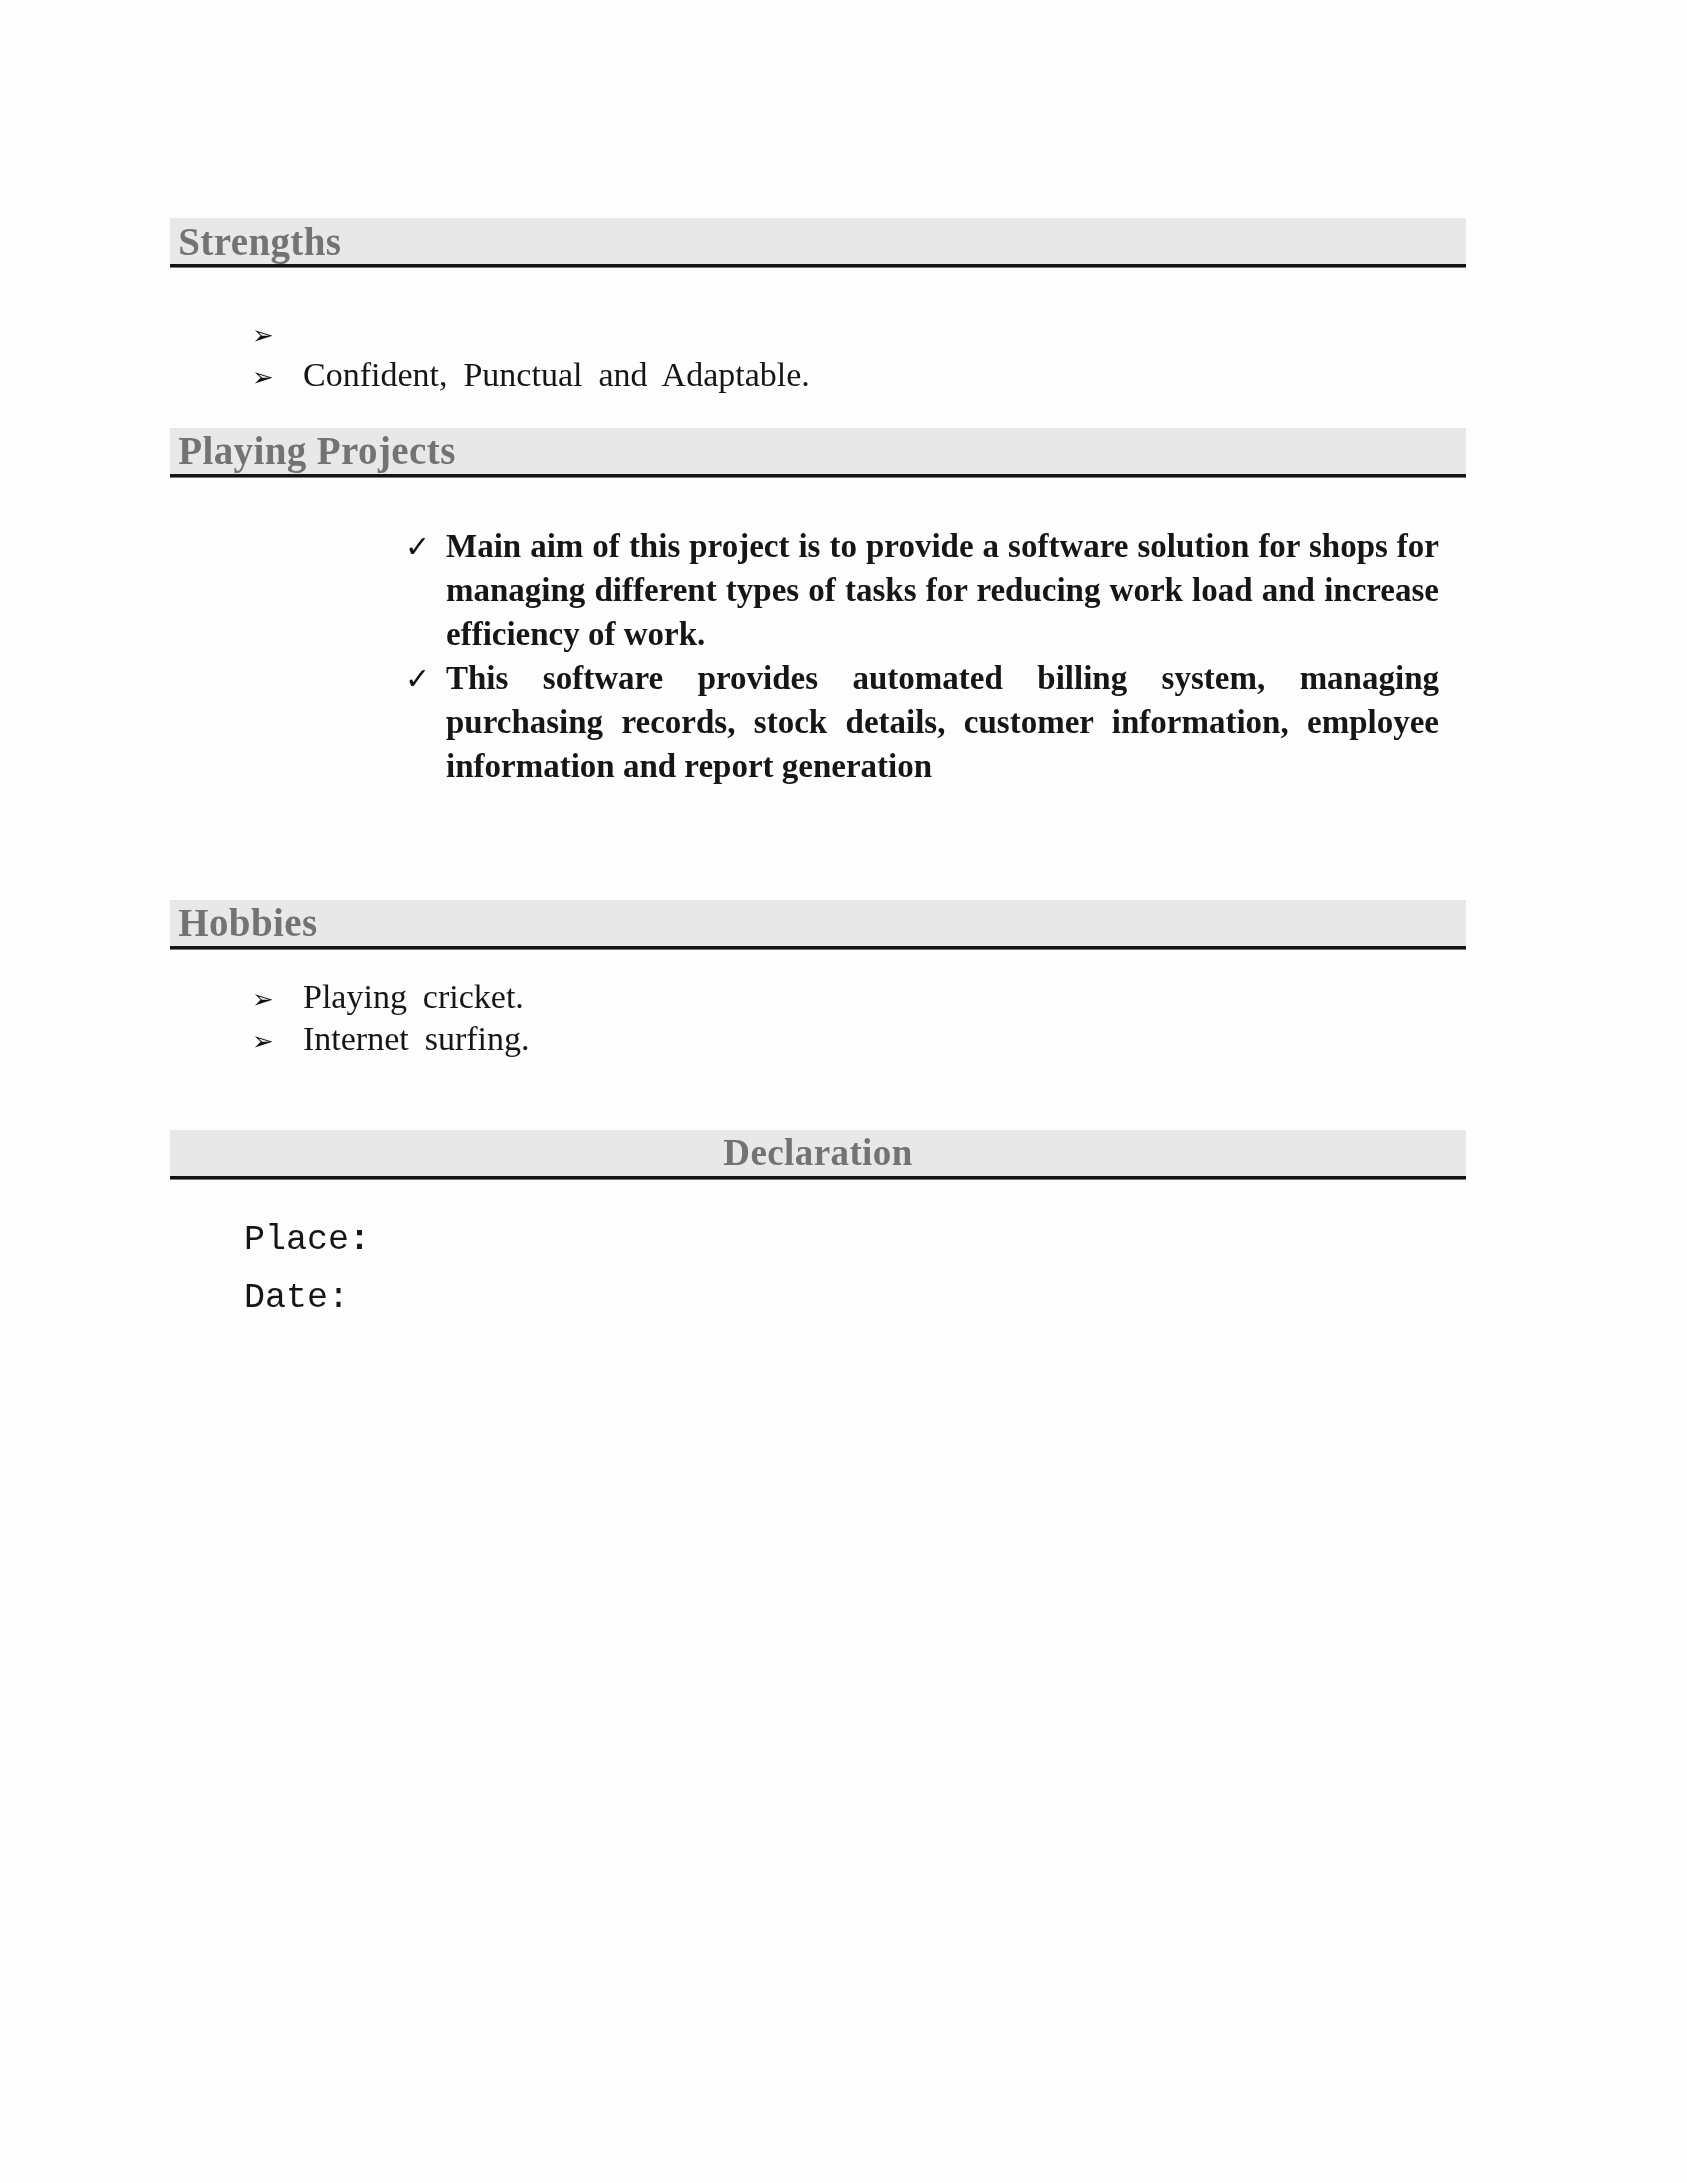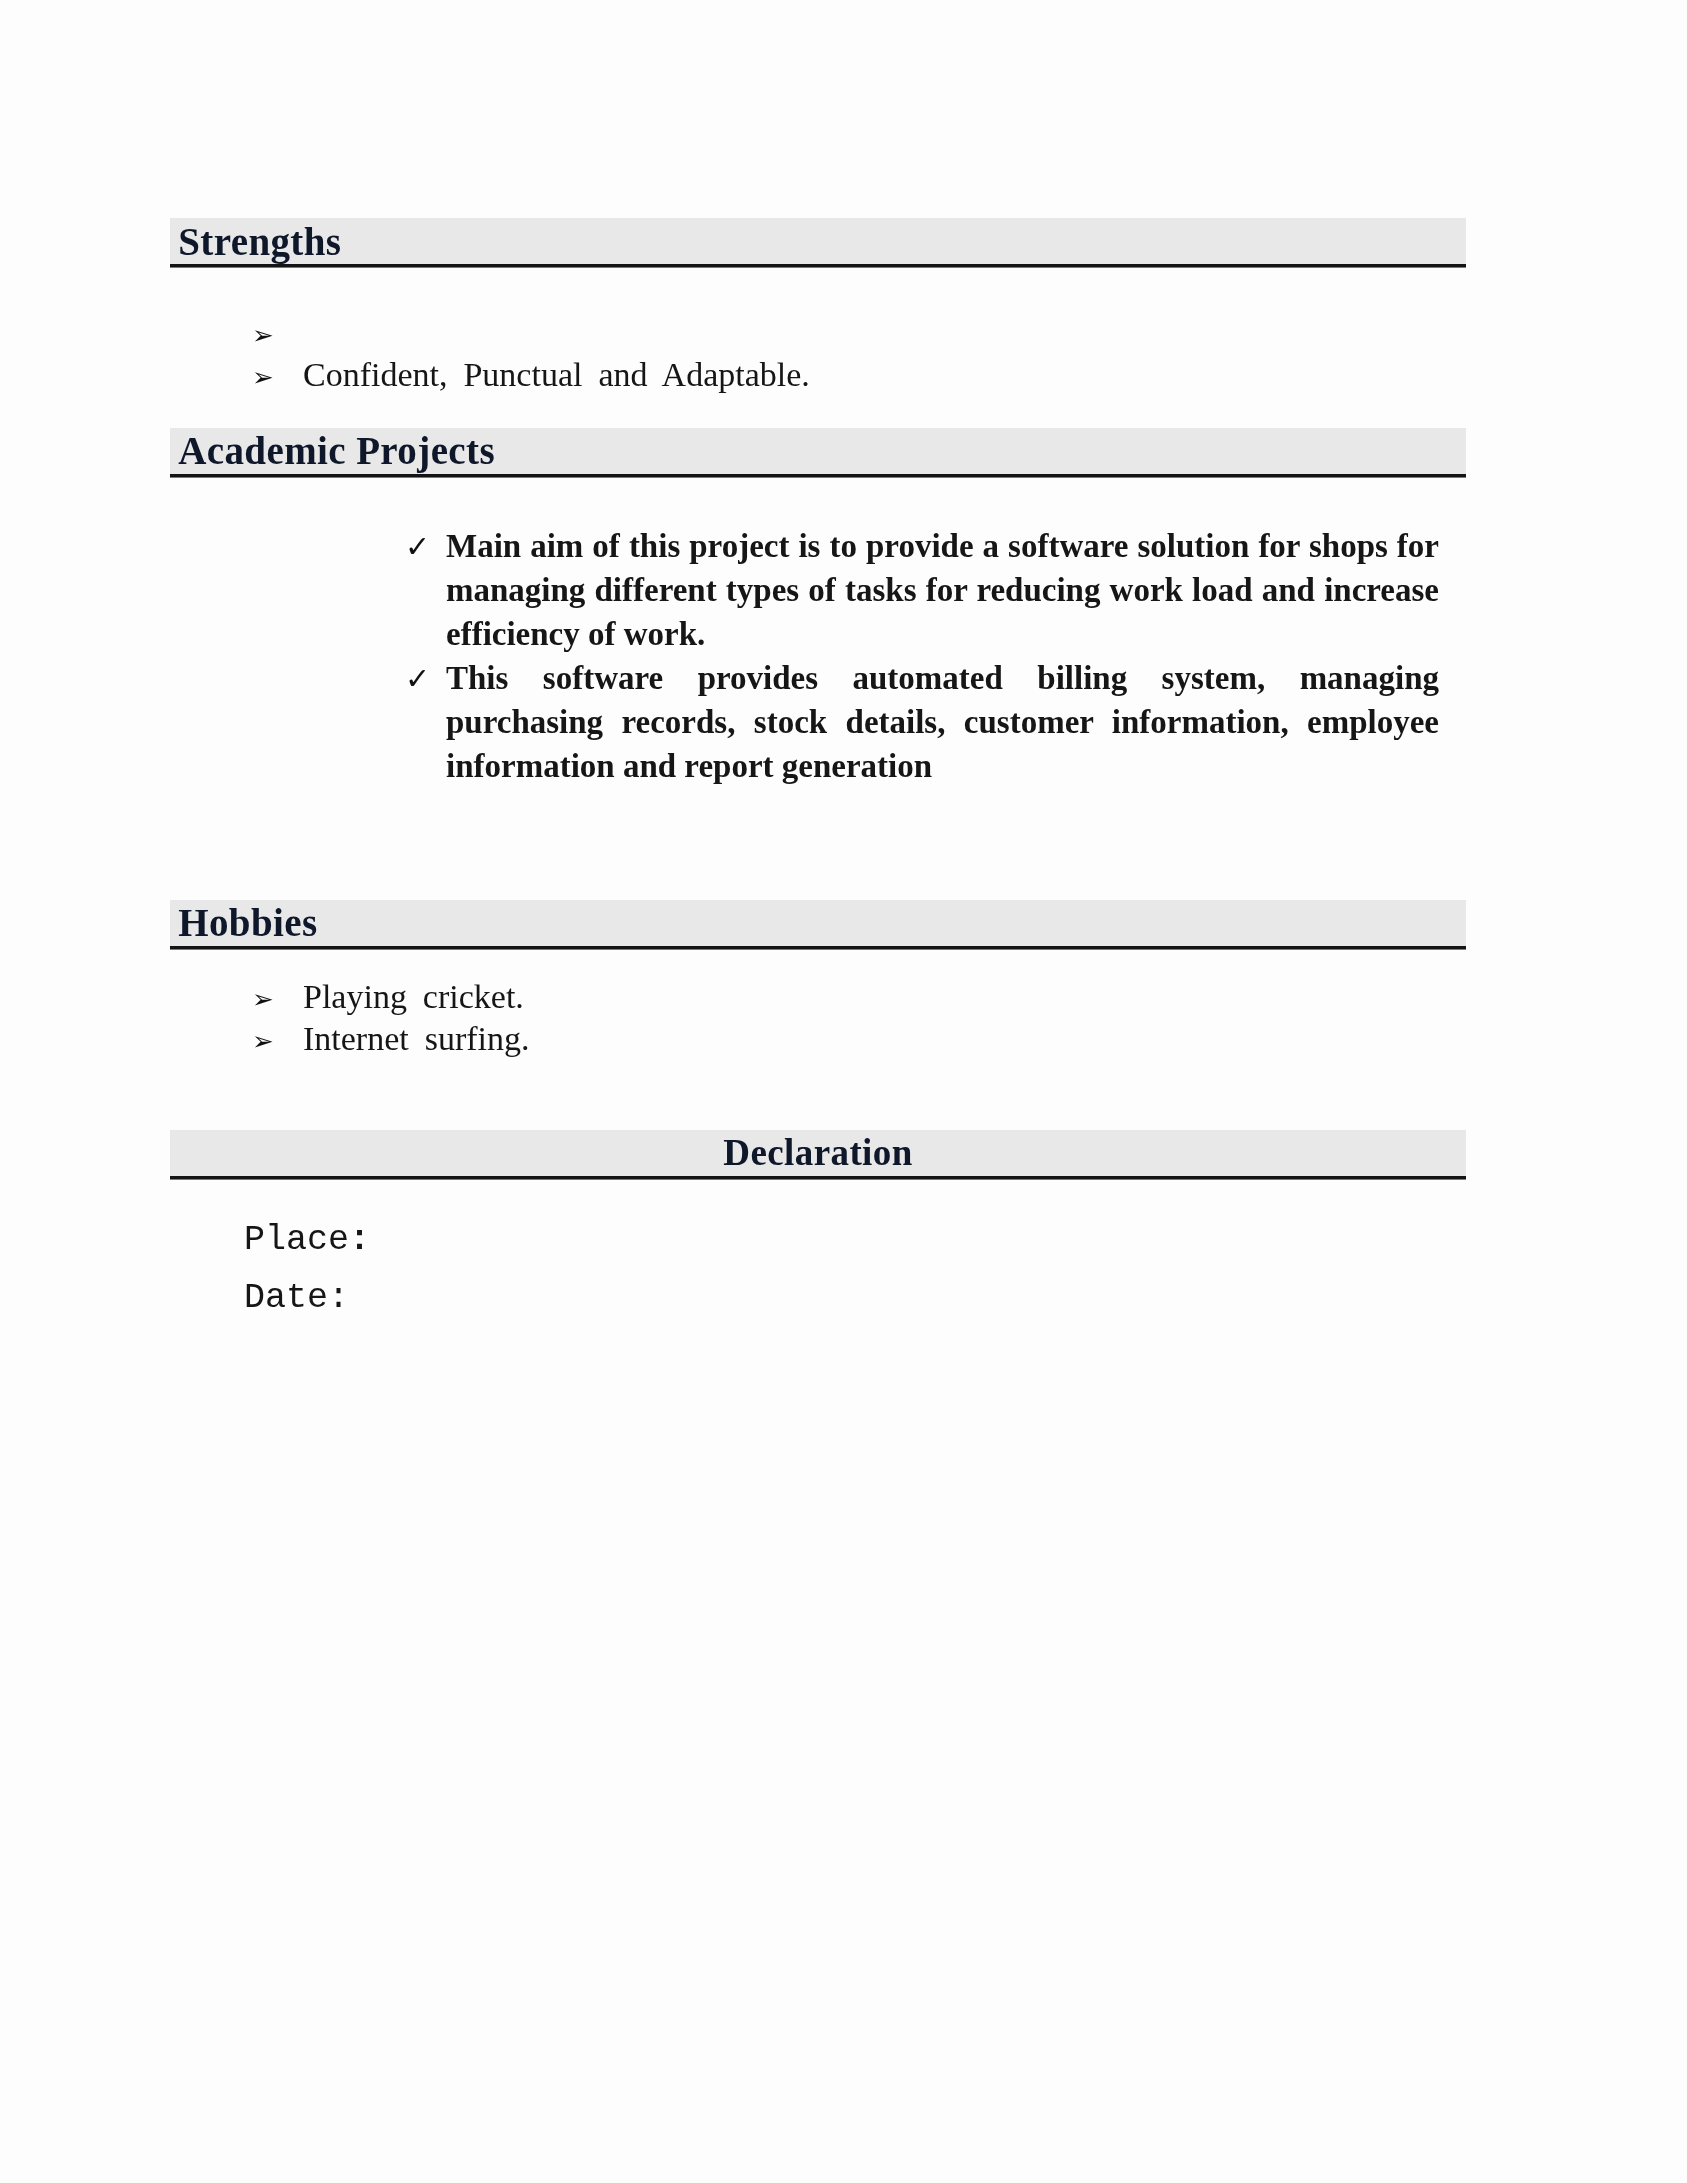--- a/index.html
+++ b/index.html
@@ -29,21 +29,21 @@
     display: flex;
     align-items: center;
     padding-left: 8.2px;
   }
   .bar.center { justify-content: center; padding-left: 0; }
   .bar h2 {
     margin: 0;
     font-size: 39px;
     line-height: 1;
     font-weight: bold;
-    color: #0f172a;
+    color: #737373;
     letter-spacing: 0.4px;
   }
   .bar.center h2 { font-size: 37px; }
   .rule {
     height: 5px;
     background: linear-gradient(180deg, #141414 0px, #141414 2.9px, #7a7a7a 2.9px, #7a7a7a 4.1px, rgba(0,0,0,0) 4.1px);
   }
   
   .arrow-list { list-style: none; margin: 0; padding: 0; }
   .arrow-list li {
@@ -140,21 +140,21 @@
         </li>
         <li>
           <span class="marker-arrow">➢</span>
           <span>Confident, Punctual and Adaptable.</span>
         </li>
       </ul>
     </section>
 
     <section>
       <div class="bar bar-academic">
-        <h2>Academic Projects</h2>
+        <h2>Playing Projects</h2>
       </div>
       <div class="rule"></div>
       <ul class="check-list checks">
         <li>
           <span class="marker-check">✓</span>
           <span class="check-text">Main aim of this project is to provide a software solution for shops for managing different types of tasks for reducing work load and increase efficiency of work.</span>
         </li>
         <li>
           <span class="marker-check">✓</span>
           <span class="check-text">This software provides automated billing system, managing purchasing records, stock details, customer information, employee information and report generation</span>

